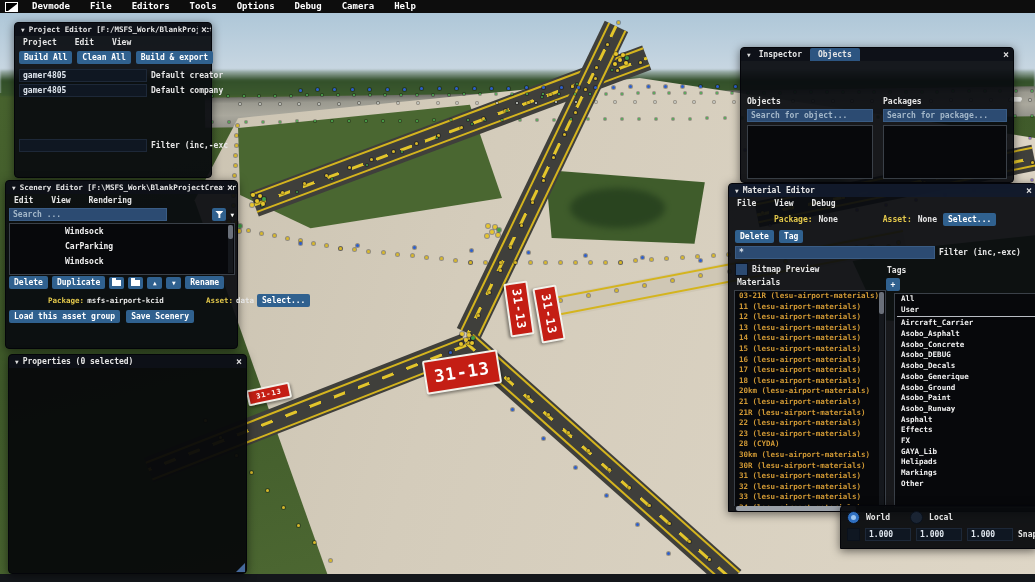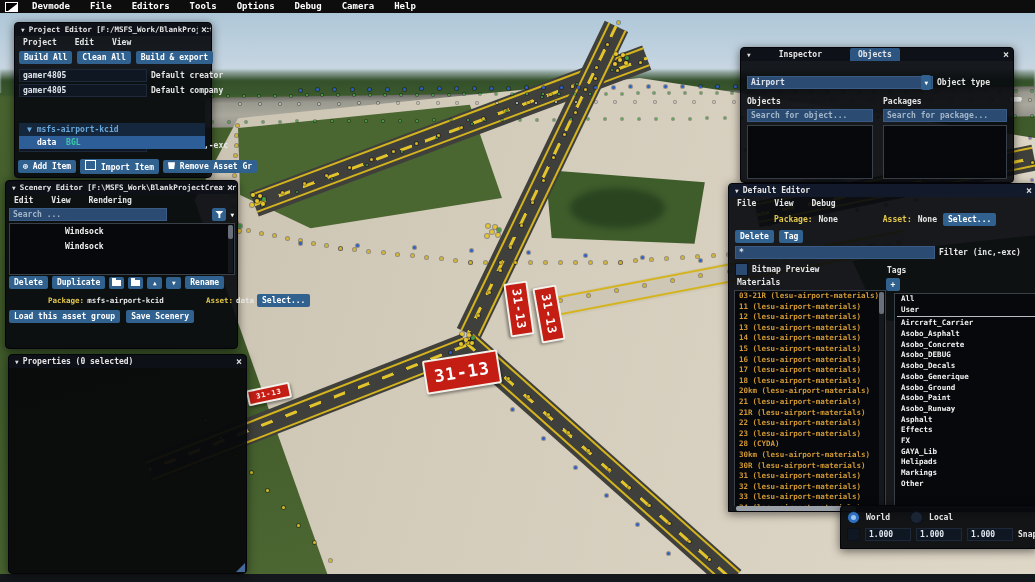--- a/index.html
+++ b/index.html
@@ -541,35 +541,20 @@
     <span>Default creator</span>
   </div>
   <div class="row" style="left:4px;top:61px;">
     <input class="inp" style="width: 120px;" readonly="" value="gamer4805">
     <span>Default company</span>
   </div>
   <div class="row" style="left:4px;top:83px;margin-top:33px;">
     <input class="inp" style="width: 120px;" readonly="" value="">
     <span>Filter (inc,-exc</span>
   </div>
-  <div class="abs" style="left:4px;top:100px;width:186px;">
-    <div class="treegroup">
-      <span class="tri" style="color:#69a8dc;">▼</span>
-      <span>msfs-airport-kcid</span>
-    </div>
-    <div class="treeitem">
-      <span style="color:#fff;">data</span>
-      <span style="color:var(--teal);margin-left:5px;">BGL</span>
-    </div>
-  </div>
-  <div class="row" style="left:3px;top:136px;gap:4px;">
-    <span class="btn"><span>⊕</span> <span>Add Item</span></span>
-    <span class="btn"><span class="imp"></span> <span>Import Item</span></span>
-    <span class="btn"><span class="trash"></span> <span>Remove Asset Gr</span></span>
-  </div>
 </div>
 
 <div class="panel" style="left:5px;top:180px;width:231px;height:167px;">
   <div class="titlebar">
     <span class="tri">▼</span>
     <span>Scenery Editor [F:\MSFS_Work\BlankProjectCreator\pro</span>
     <span class="close">×</span>
   </div>
   <div class="menurow">
       <span>Edit</span>
@@ -578,20 +563,21 @@
     </div>
   <div class="row" style="left:3px;top:27px;width:225px;">
     <input class="inp sel" style="width: 150px;" readonly="" placeholder="Search ...">
     <span style="flex:1;"></span>
     <span class="funnel"></span>
     <span class="caret">▼</span>
   </div>
   <div class="listbox" style="left:3px;top:42px;width:224px;height:50px;">
     <div>
         <div class="scn-item">Windsock</div>
+        <div class="scn-item">CarParking</div>
         <div class="scn-item">Windsock</div>
       </div>
     <div class="vscroll">
         <div class="thumb" style="top:0;height:14px;"></div>
       </div>
   </div>
   <div class="row" style="left:3px;top:95px;gap:4px;">
     <span class="btn">Delete</span>
     <span class="btn">Duplicate</span>
     <span class="minibtn">
@@ -620,50 +606,42 @@
 <div class="panel" style="left:8px;top:354px;width:237px;height:218px;background:rgba(7,8,11,.95);">
   <div class="titlebar">
     <span class="tri">▼</span>
     <span style="font-size:8px;">Properties (0 selected)</span>
     <span class="close">×</span>
   </div>
   <div class="resize"></div>
 </div>
 
 <div class="panel" style="left:740px;top:47px;width:272px;height:134px;">
-  <div class="titlebar" style="gap:20px;">
+  <div class="titlebar" style="gap:0;">
     <span class="tri">▼</span>
     <span class="tab">Inspector</span>
     <span class="tab active">Objects</span>
     <span class="close">×</span>
-  </div>
-  <div class="row" style="left:6px;top:28px;width:262px;">
-    <span class="inp sel" style="width:178px;display:inline-flex;align-items:center;line-height:11px;">
-      <span>Airport</span>
-      <span style="flex:1;"></span>
-      <span class="caret" style="background:var(--accent);padding:2px 3px;border-radius:2px;margin-right:-2px;">▼</span>
-    </span>
-    <span>Object type</span>
   </div>
   <div class="row" style="left:6px;top:49px;">
       <span>Objects</span>
     </div>
   <div class="row" style="left:142px;top:49px;">
       <span>Packages</span>
     </div>
   <input class="inp sel abs" style="left: 6px; top: 61px; width: 118px;" readonly="" placeholder="Search for object...">
   <input class="inp sel abs" style="left: 142px; top: 61px; width: 116px;" readonly="" placeholder="Search for package...">
   <div class="listbox" style="left:6px;top:77px;width:124px;height:52px;"></div>
   <div class="listbox" style="left:142px;top:77px;width:122px;height:52px;"></div>
 </div>
 
 <div class="panel" style="left:728px;top:183px;width:307px;height:327px;border-radius:4px 4px 0 0;">
   <div class="titlebar" style="background:rgba(18,26,44,.96);font-size:8px;">
     <span class="tri">▼</span>
-    <span>Default Editor</span>
+    <span>Material Editor</span>
     <span class="close" style="background:rgba(18,26,44,1);">×</span>
   </div>
   <div class="menurow">
       <span>File</span>
       <span>View</span>
       <span>Debug</span>
     </div>
   <div class="row" style="left:6px;top:29px;gap:6px;">
     <span class="lblY">Package:</span>
     <span>None</span>

